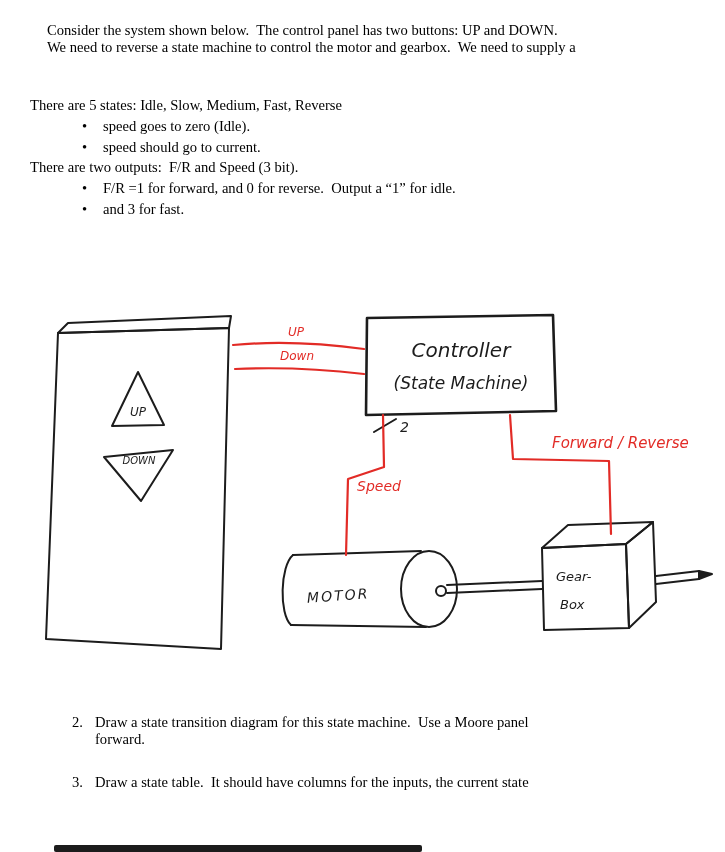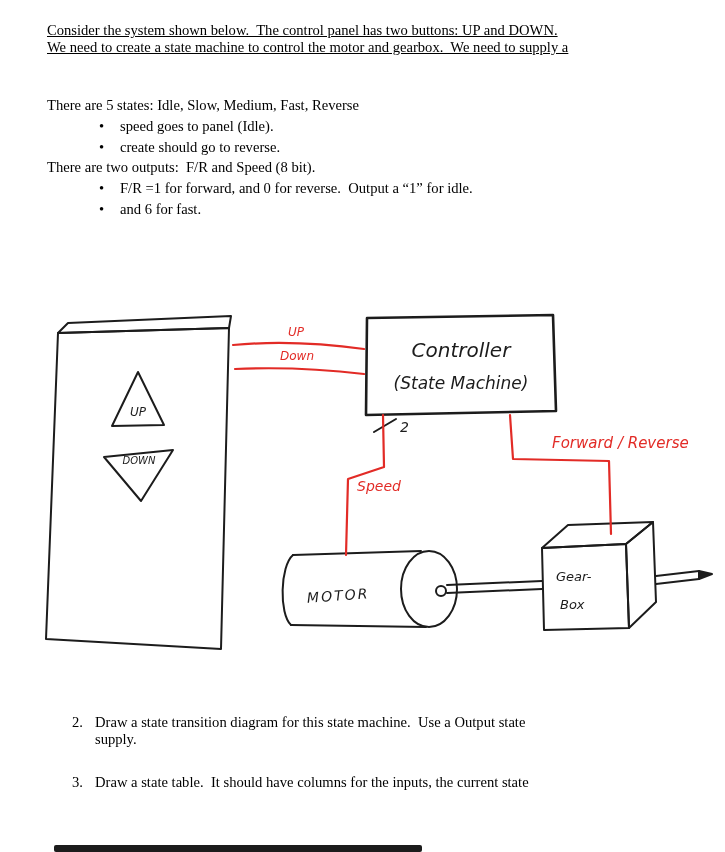--- a/index.html
+++ b/index.html
@@ -8,22 +8,22 @@
     width:725px; height:852px;
     font-family:"Liberation Serif", serif;
     color:#000;
   }
   .page {
     position:relative; width:725px; height:852px;
     background:var(--paper, #ffffff); overflow:hidden;
   }
   .tl { white-space:pre; font-size:14.6px; line-height:17px; color:#000; }
   .abs { position:absolute; }
-  #intro { left:47px; top:22px;text-decoration:underline; }
-  #specs { left:47px; top:97px; }
+  #intro { left:47px; top:22px; }
+  #specs { left:30px; top:97px; }
   .bullet { display:flex; margin:4px 0 0 52px; }
   .dot { width:21px; font-size:14.6px; line-height:17px; }
   .q { position:absolute; display:flex; }
   #q2 { left:72px; top:714px; }
   #q3 { left:72px; top:774px; }
   .qnum { width:23px; font-size:14.6px; line-height:17px; }
   #diagram-wrap { position:absolute; left:0; top:308px; width:725px; height:368px; }
   #bottom-bar { position:absolute; left:54px; top:845px; width:368px; height:7px;
     background:var(--ink, #1c1c1c); border-radius:2px; }
 
@@ -35,53 +35,53 @@
   .hw-ink { fill:var(--ink, #1c1c1c); font-family:"DejaVu Sans", sans-serif; font-style:italic; }
   .hw-red { fill:var(--wire-red, #e22b26); font-family:"DejaVu Sans", sans-serif; font-style:italic; }
 </style>
 </head>
 <body>
 
 <div class="page">
 
   <div class="abs" id="intro">
     <div class="tl">Consider the system shown below.  The control panel has two buttons: UP and DOWN.</div>
-    <div class="tl">We need to create a state machine to control the motor and gearbox.  We need to supply a</div>
+    <div class="tl">We need to reverse a state machine to control the motor and gearbox.  We need to supply a</div>
   </div>
 
   <div class="abs" id="specs">
     <div class="tl">There are 5 states: Idle, Slow, Medium, Fast, Reverse</div>
 
     <div class="bullet">
       <span class="dot">•</span>
       <div class="blines">
-        <div class="tl">speed goes to panel (Idle).</div>
+        <div class="tl">speed goes to zero (Idle).</div>
       </div>
     </div>
 
     <div class="bullet">
       <span class="dot">•</span>
       <div class="blines">
-        <div class="tl">create should go to reverse.</div>
+        <div class="tl">speed should go to current.</div>
       </div>
     </div>
 
-    <div class="tl" style="margin-top:3px">There are two outputs:  F/R and Speed (8 bit).</div>
+    <div class="tl" style="margin-top:3px">There are two outputs:  F/R and Speed (3 bit).</div>
 
     <div class="bullet">
       <span class="dot">•</span>
       <div class="blines">
         <div class="tl">F/R =1 for forward, and 0 for reverse.  Output a “1” for idle.</div>
       </div>
     </div>
 
     <div class="bullet">
       <span class="dot">•</span>
       <div class="blines">
-        <div class="tl">and 6 for fast.</div>
+        <div class="tl">and 3 for fast.</div>
       </div>
     </div>
   </div>
 
   <div id="diagram-wrap">
     <svg width="725" height="368" viewBox="0 0 725 368">
 
       <g class="ink-stroke">
 
         <path d="M68,15 L231,8 L229,20 L58,25 Z"></path>
@@ -134,22 +134,22 @@
 
       <text class="hw-ink" x="307" y="292" font-size="14" letter-spacing="2" transform="rotate(-4 345 288)">MOTOR</text>
       <text class="hw-ink" x="556" y="273" font-size="13">Gear-</text>
       <text class="hw-ink" x="560" y="301" font-size="13">Box</text>
     </svg>
   </div>
 
   <div class="q" id="q2">
     <span class="qnum">2.</span>
     <div class="qlines">
-      <div class="tl">Draw a state transition diagram for this state machine.  Use a Output state</div>
-      <div class="tl">supply.</div>
+      <div class="tl">Draw a state transition diagram for this state machine.  Use a Moore panel</div>
+      <div class="tl">forward.</div>
     </div>
   </div>
 
   <div class="q" id="q3">
     <span class="qnum">3.</span>
     <div class="qlines">
       <div class="tl">Draw a state table.  It should have columns for the inputs, the current state</div>
     </div>
   </div>
 

